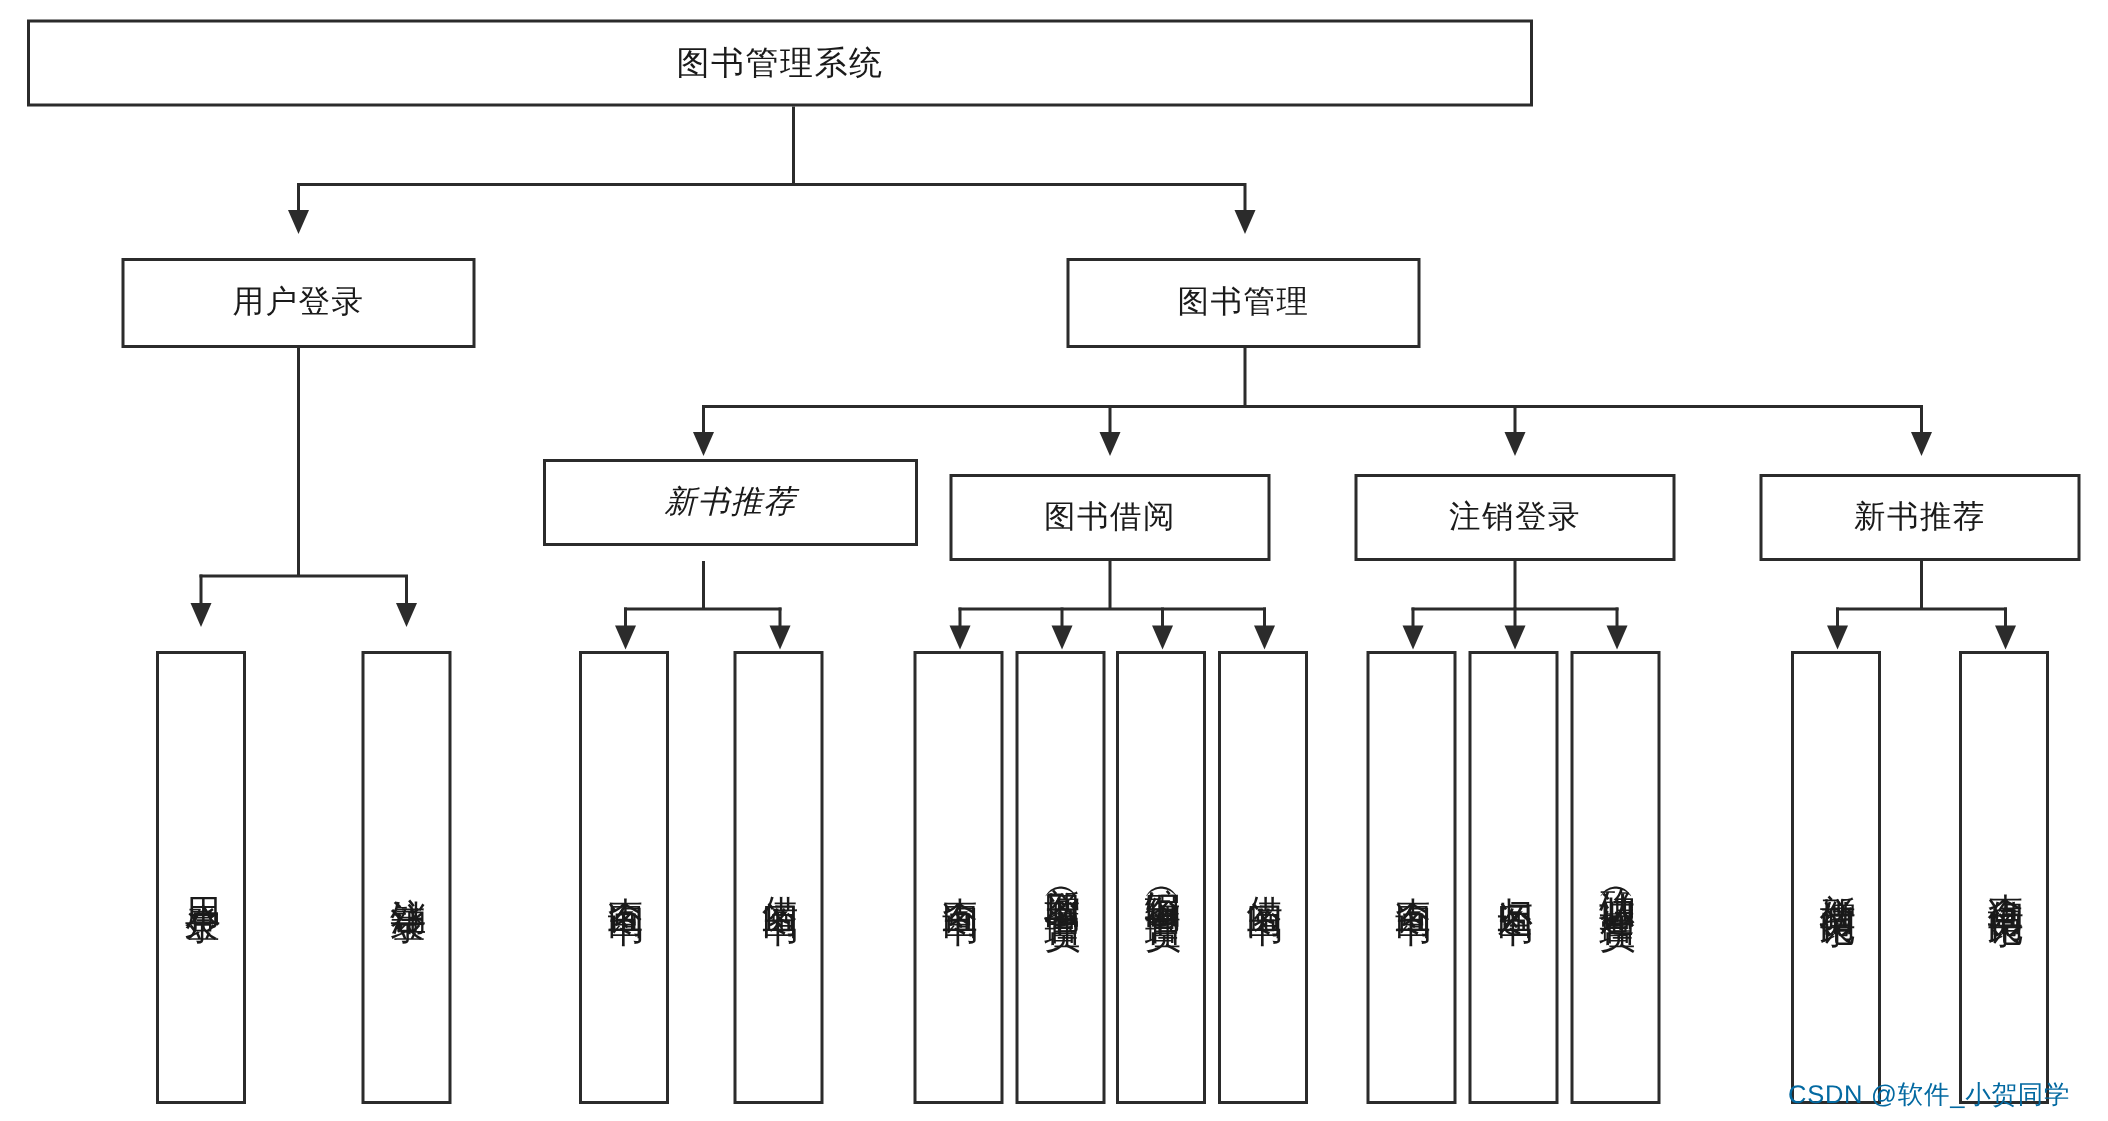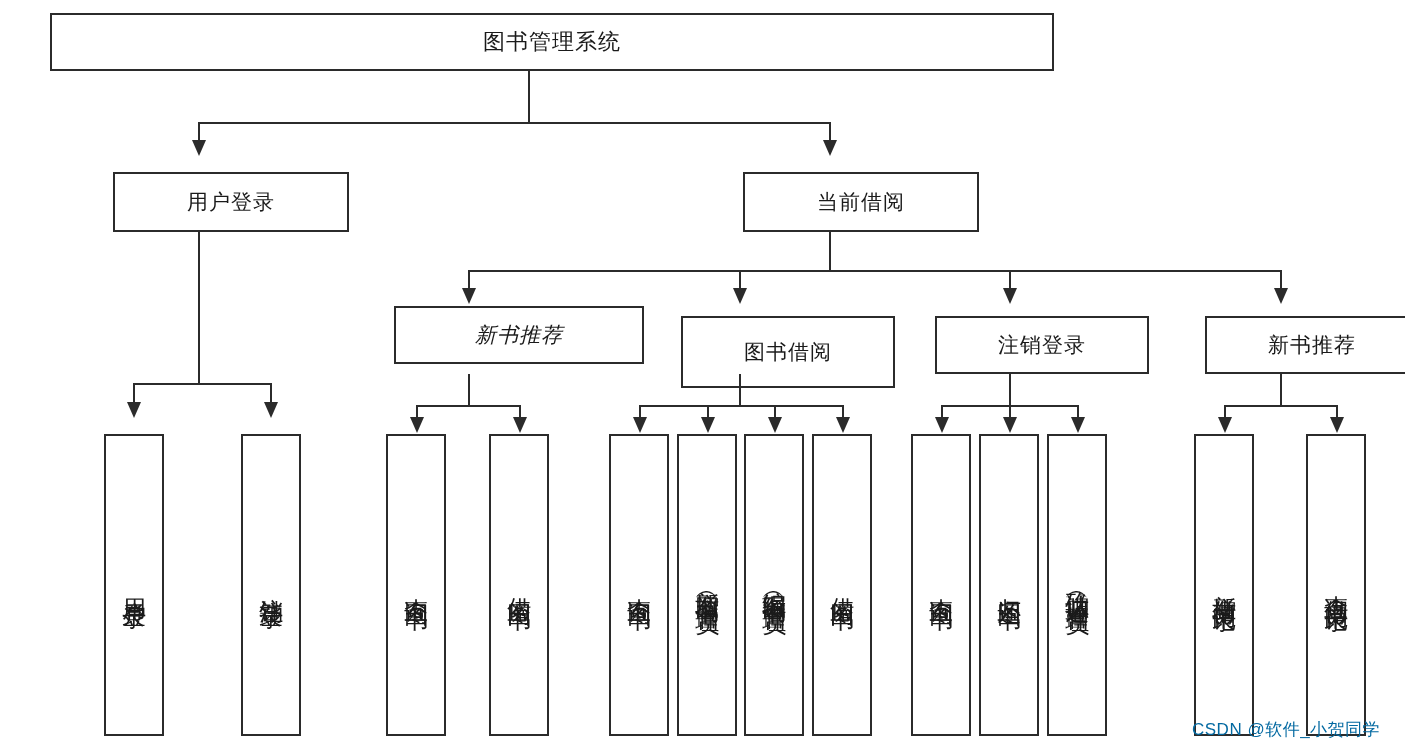--- a/index.html
+++ b/index.html
@@ -27,21 +27,20 @@
     display: flex;
     align-items: center;
     justify-content: center;
     color: #1a1a1a;
   }
   .node.horiz {
     font-size: 21px;
     letter-spacing: 1px;
     line-height: 1.2;
     white-space: nowrap;
-    margin-left: 32px;
   }
   .node.root {
     font-size: 22px;
   }
   
   .node.vert {
     writing-mode: vertical-rl;
     text-orientation: upright;
     font-size: 24px;
     line-height: 1.18;
@@ -98,21 +97,21 @@
 
   <div class="ln vln" style="left:198px; top:122px; height:22px;"></div>
   <div class="arrow" style="left:192px; top:140px;"></div>
   <div class="ln vln" style="left:829px; top:122px; height:22px;"></div>
   <div class="arrow" style="left:823px; top:140px;"></div>
 
   <div class="node horiz" style="left:81px; top:172px; width:236px; height:60px;">
     <span>用户登录</span>
   </div>
   <div class="node horiz" style="left:711px; top:172px; width:236px; height:60px;">
-    <span>当前借阅</span>
+    <span>图书管理</span>
   </div>
 
   <div class="ln vln" style="left:198px; top:232px; height:152px;"></div>
   <div class="ln hln" style="left:133px; top:383px; width:137px;"></div>
   <div class="ln vln" style="left:133px; top:383px; height:23px;"></div>
   <div class="arrow" style="left:127px; top:402px;"></div>
   <div class="ln vln" style="left:270px; top:383px; height:23px;"></div>
   <div class="arrow" style="left:264px; top:402px;"></div>
 
   <div class="ln vln" style="left:829px; top:232px; height:40px;"></div>
@@ -122,21 +121,21 @@
   <div class="ln vln" style="left:739px; top:270px; height:22px;"></div>
   <div class="arrow" style="left:733px; top:288px;"></div>
   <div class="ln vln" style="left:1009px; top:270px; height:22px;"></div>
   <div class="arrow" style="left:1003px; top:288px;"></div>
   <div class="ln vln" style="left:1280px; top:270px; height:22px;"></div>
   <div class="arrow" style="left:1274px; top:288px;"></div>
 
   <div class="node horiz" style="left:362px; top:306px; width:250px; height:58px;font-style:italic;">
     <span>新书推荐</span>
   </div>
-  <div class="node horiz" style="left:649px; top:316px; width:214px; height:72px;">
+  <div class="node horiz" style="left:633px; top:316px; width:214px; height:58px;">
     <span>图书借阅</span>
   </div>
   <div class="node horiz" style="left:903px; top:316px; width:214px; height:58px;">
     <span>注销登录</span>
   </div>
   <div class="node horiz" style="left:1173px; top:316px; width:214px; height:58px;">
     <span>新书推荐</span>
   </div>
 
   <div class="ln vln" style="left:468px; top:374px; height:32px;"></div>

